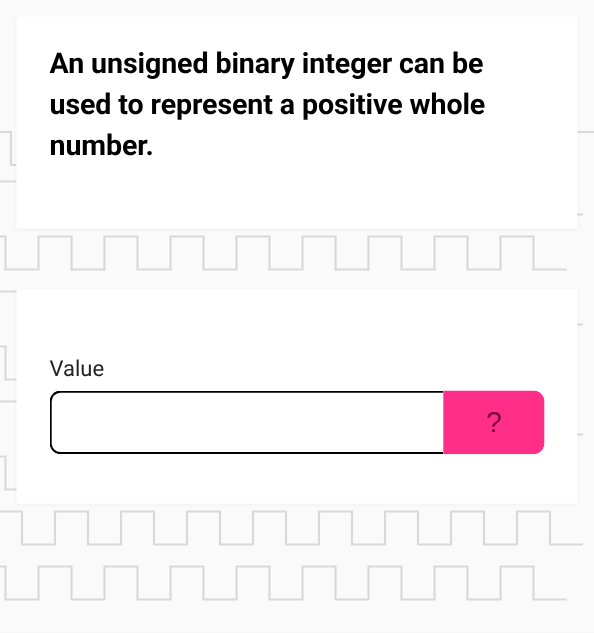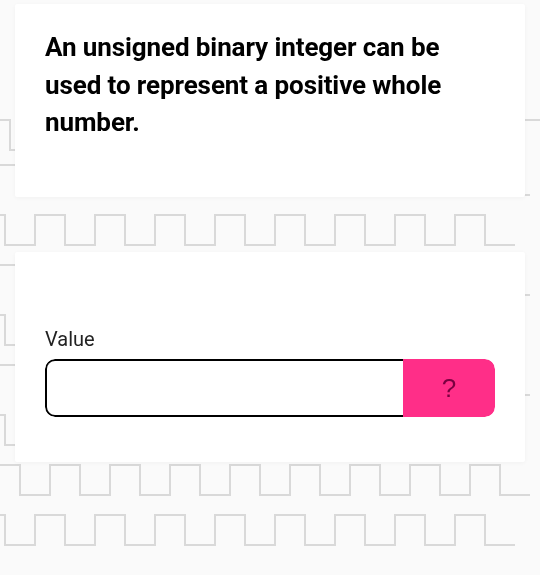--- a/index.html
+++ b/index.html
@@ -26,21 +26,21 @@
   .card {
     position: relative;
     z-index: 1;
     background: #fff;
     margin: 0 15px;
     padding: 30px 30px 30px 30px;
     box-shadow: 0 1px 4px rgba(0,0,0,0.04);
     border-radius: 2px;
   }
   .card-top {
-    margin-top: 4px;
+    margin-top: 15px;
     padding-top: 25px;
     padding-bottom: 55px;
   }
   .gap {
     height: 55px;
   }
   .card-bottom {
     padding-top: 35px;
     padding-bottom: 45px;
   }
@@ -58,21 +58,21 @@
     color: #222;
   }
   .question-text .mono {
     font-family: "Times New Roman", Georgia, serif;
     letter-spacing: 1px;
   }
   .field-label {
     display: block;
     font-size: 20px;
     color: #222;
-    margin-top: 40px;
+    margin-top: 25px;
     margin-bottom: 8px;
   }
   .input-row {
     display: flex;
     width: 100%;
     height: 58px;
     border-radius: 10px;
     overflow: hidden;
   }
   .value-input {

